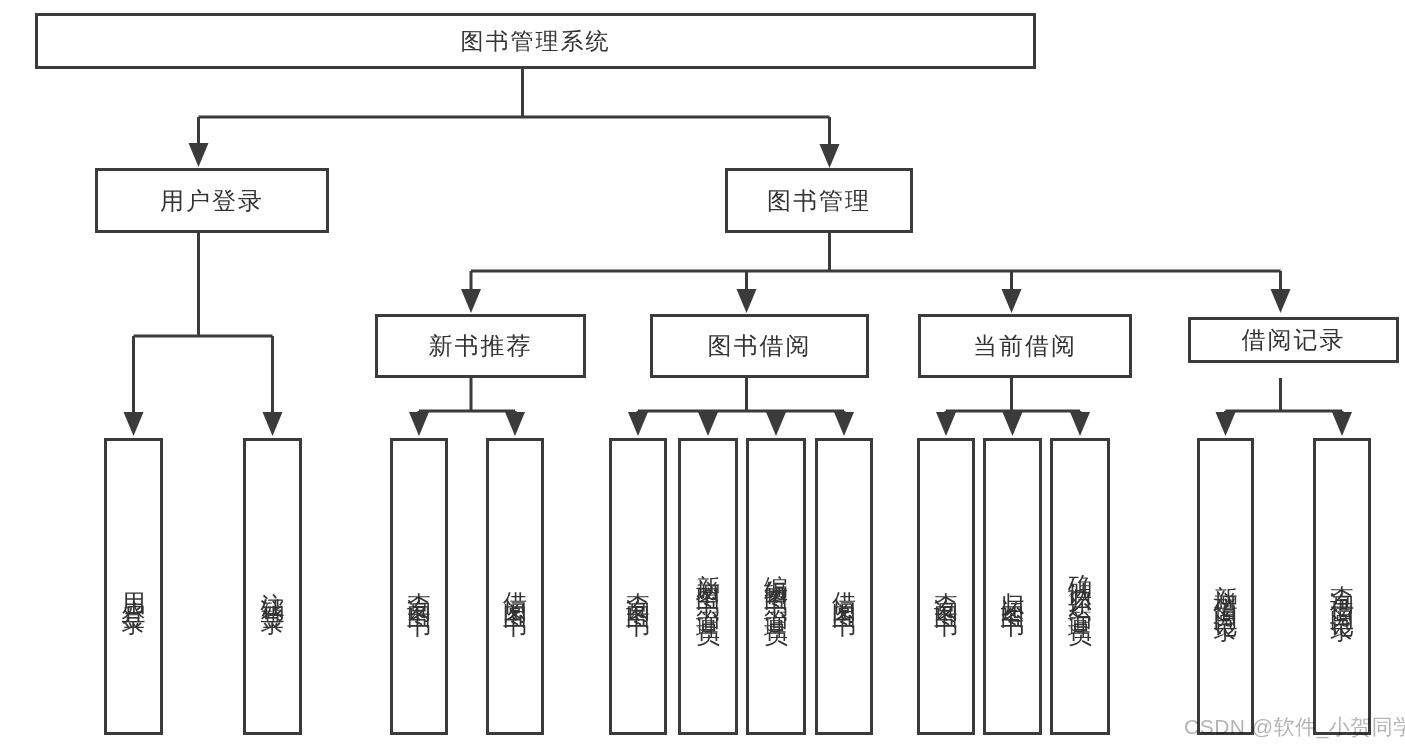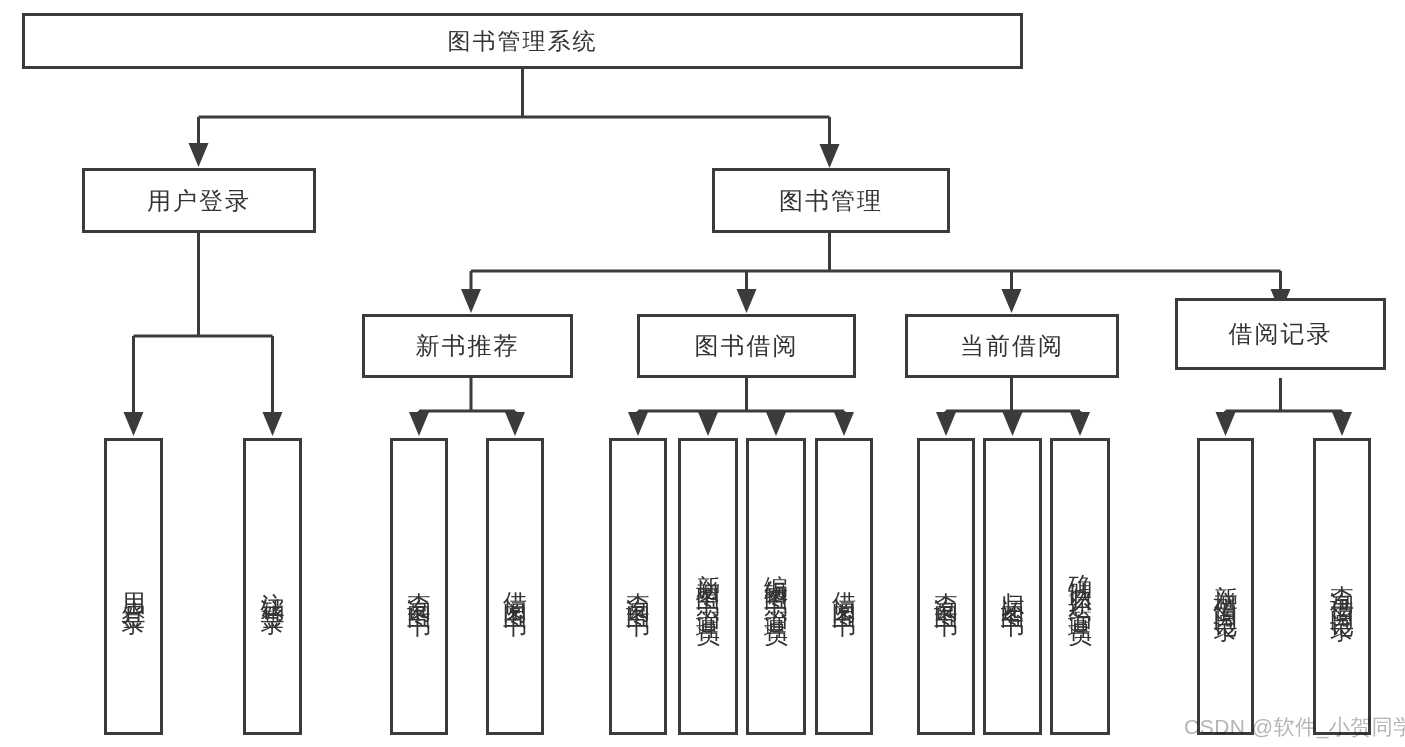--- a/index.html
+++ b/index.html
@@ -35,20 +35,21 @@
     display: flex;
     align-items: center;
     justify-content: center;
     text-align: center;
     z-index: 2;
     line-height: 1.25;
   }
   .h-node {
     font-size: 24px;
     letter-spacing: 2px;
+    margin-left: 13px;
   }
   .root-node {
     font-size: 23px;
     letter-spacing: 2px;
   }
   .v-node {
     writing-mode: vertical-rl;
     text-orientation: mixed;
     font-size: 24px;
     letter-spacing: 7px;
@@ -109,26 +110,26 @@
     <g>
       <path d="M1280.5 378 V411 M1225.5 411 H1342 M1225.5 411 V415 M1342 411 V415"></path>
       <polygon points="1215.5,412 1235.5,412 1225.5,436"></polygon>
       <polygon points="1332,412 1352,412 1342,436"></polygon>
     </g>
   </svg>
 
   <div class="node h-node root-node" style="left:22px; top:13px; width:1001px; height:56px;">图书管理系统</div>
 
   <div class="node h-node" style="left:82px; top:168px; width:234px; height:65px;">用户登录</div>
-  <div class="node h-node" style="left:712px; top:168px; width:238px; height:65px;">图书管理</div>
+  <div class="node h-node" style="left:712px; top:168px; width:188px; height:65px;">图书管理</div>
 
   <div class="node h-node" style="left:362px; top:314px; width:211px; height:64px;">新书推荐</div>
   <div class="node h-node" style="left:905px; top:314px; width:214px; height:64px;">当前借阅</div>
   <div class="node h-node" style="left:637px; top:314px; width:219px; height:64px;">图书借阅</div>
-  <div class="node h-node" style="left:1175px; top:298px; width:211px; height:72px;">借阅记录</div>
+  <div class="node h-node" style="left:1175px; top:317px; width:211px; height:46px;">借阅记录</div>
 
   <div class="node v-node" style="left:104px; top:438px; width:59px; height:297px;">用户登录</div>
   <div class="node v-node" style="left:243px; top:438px; width:59px; height:297px;">注销登录</div>
 
   <div class="node v-node" style="left:390px; top:438px; width:58px; height:297px;">查询图书</div>
   <div class="node v-node" style="left:486px; top:438px; width:58px; height:297px;">借阅图书</div>
 
   <div class="node v-node" style="left:609px; top:438px; width:58px; height:297px;">查询图书</div>
   <div class="node v-node" style="left:678px; top:438px; width:60px; height:297px;">新增图书（管理员）</div>
   <div class="node v-node" style="left:746px; top:438px; width:60px; height:297px;">编辑图书（管理员）</div>

